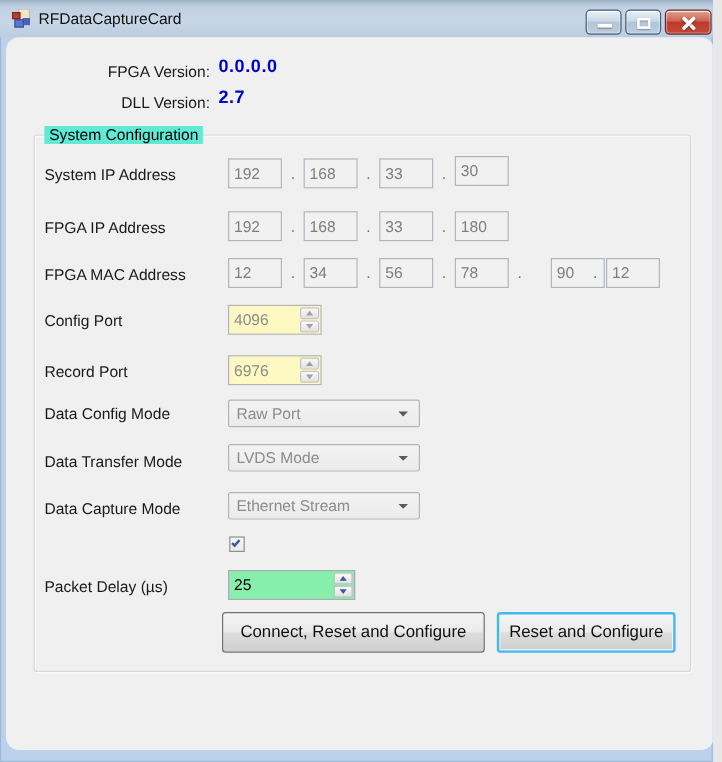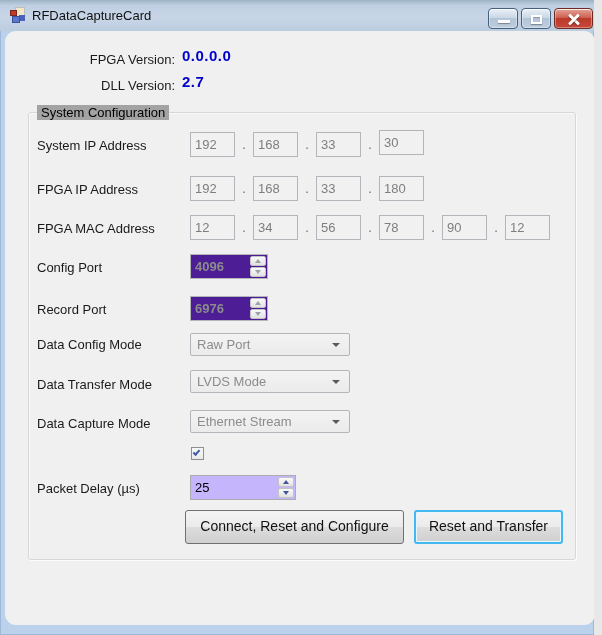--- a/index.html
+++ b/index.html
@@ -43,32 +43,32 @@
   .glyph-x2  { transform:rotate(-45deg); }
   
   .client { position:absolute; left:5px; top:31px; width:590px; height:594px; background:#F0F0F0;border-radius:11px; }
   .version-label { position:absolute; left:30px; width:140px; text-align:right; font-size:13px; color:#1A1A1A; }
   .version-value { position:absolute; left:177px; font-size:15px; font-weight:bold; color:#0000CD; letter-spacing:.5px; }
   .groupbox {
     position:absolute; left:23px; top:81px; width:548px; height:448px;
     border:1px solid #D7D7D7; border-radius:3px;
     box-shadow: 1px 1px 0 rgba(255,255,255,.8), inset 1px 1px 0 rgba(255,255,255,.6);
   }
-  .groupbox-title { position:absolute; left:8px; top:-8px; background:#a3a3a3; padding:0 4px; font-size:13px; color:#000; white-space:nowrap; }
+  .groupbox-title { position:absolute; left:8px; top:-8px; background:#5eead4; padding:0 4px; font-size:13px; color:#000; white-space:nowrap; }
   .field-label { position:absolute; left:32px; font-size:13px; color:#1A1A1A; white-space:nowrap; }
   
   .octet {
     position:absolute; width:45px; height:25px;
     border:1px solid #B2B6BB; background:#F1F1F1;
     color:#7E7E7E; font-size:13px; line-height:23px; padding-left:4px;
   }
   .dot { position:absolute; width:18px; text-align:center; color:#6E6E6E; font-size:13px; line-height:25px; }
   
-  .updown { position:absolute; height:25px; border:1px solid #ABADB3; background:#c4b5fd; }
-  .updown.disabled { background:#4c1d95; border-color:#B2B6BB;font-weight:bold; }
+  .updown { position:absolute; height:25px; border:1px solid #ABADB3; background:#86efac; }
+  .updown.disabled { background:#fef9c3; border-color:#B2B6BB; }
   .updown-value { position:absolute; left:4px; top:0; line-height:23px; font-size:13px; color:#000; }
   .updown.disabled .updown-value { color:#8B8B8B; }
   .spin { position:absolute; right:1px; top:1px; width:16px; height:21px; }
   .spin-btn { position:absolute; left:0; width:16px; height:10px; border:1px solid #C3C3C3; background:linear-gradient(#FAFAFA,#E2E2E2); border-radius:2px; }
   .spin-btn.up { top:0; } .spin-btn.down { top:11px; }
   .tri-up   { position:absolute; left:4px; top:2px; width:0; height:0; border-left:3px solid transparent; border-right:3px solid transparent; border-bottom:4px solid #41569B; }
   .tri-down { position:absolute; left:4px; top:2px; width:0; height:0; border-left:3px solid transparent; border-right:3px solid transparent; border-top:4px solid #41569B; }
   .updown.disabled .tri-up   { border-bottom-color:#9EA1A6; }
   .updown.disabled .tri-down { border-top-color:#9EA1A6; }
   
@@ -144,21 +144,21 @@
 
     <div class="field-label" style="top:190px">FPGA MAC Address</div>
     <div class="octet" style="left:185px;top:184px">12</div>
     <div class="dot" style="left:230px;top:184px">.</div>
     <div class="octet" style="left:248px;top:184px">34</div>
     <div class="dot" style="left:293px;top:184px">.</div>
     <div class="octet" style="left:311px;top:184px">56</div>
     <div class="dot" style="left:356px;top:184px">.</div>
     <div class="octet" style="left:374px;top:184px">78</div>
     <div class="dot" style="left:419px;top:184px">.</div>
-    <div class="octet" style="left:437px;top:184px">90</div>
+    <div class="octet" style="left:454px;top:184px">90</div>
     <div class="dot" style="left:482px;top:184px">.</div>
     <div class="octet" style="left:500px;top:184px">12</div>
 
     <div class="field-label" style="top:229px">Config Port</div>
     <div class="updown disabled" style="left:185px;top:223px;width:78px">
       <div class="updown-value">4096</div>
       <div class="spin">
         <div class="spin-btn up">
             <i class="tri-up"></i>
           </div>
@@ -210,16 +210,16 @@
         <div class="spin-btn up">
             <i class="tri-up"></i>
           </div>
         <div class="spin-btn down">
             <i class="tri-down"></i>
           </div>
       </div>
     </div>
 
     <div class="btn" style="left:180px;width:219px">Connect, Reset and Configure</div>
-    <div class="btn focused" style="left:409px;width:149px">Reset and Transfer</div>
+    <div class="btn focused" style="left:409px;width:149px">Reset and Configure</div>
 
   </div>
 </div>
 
 </body></html>

